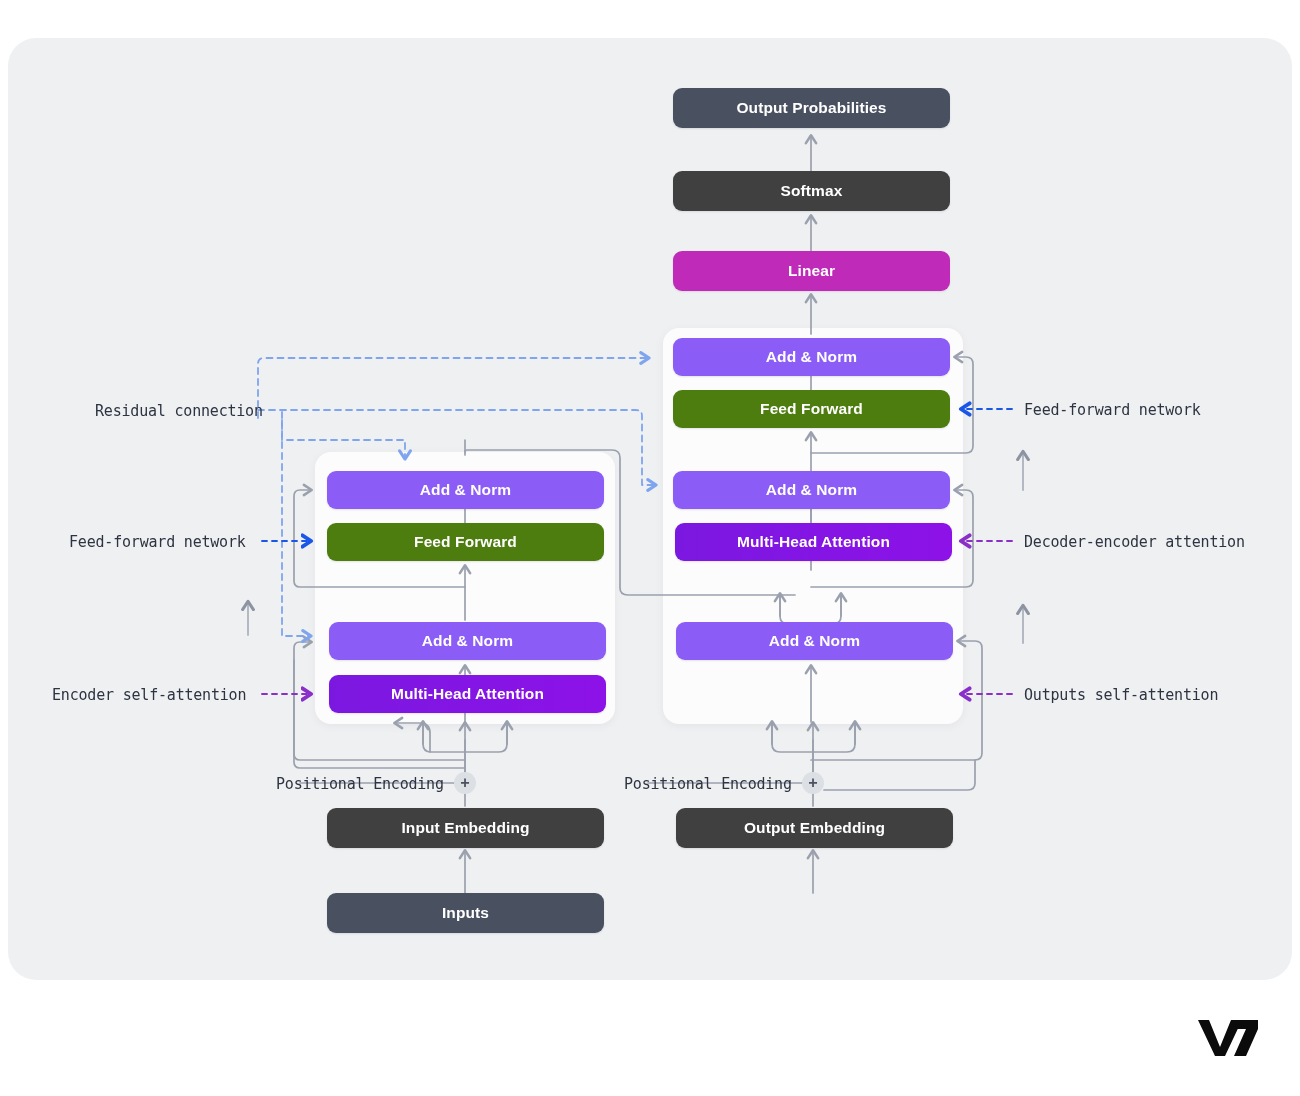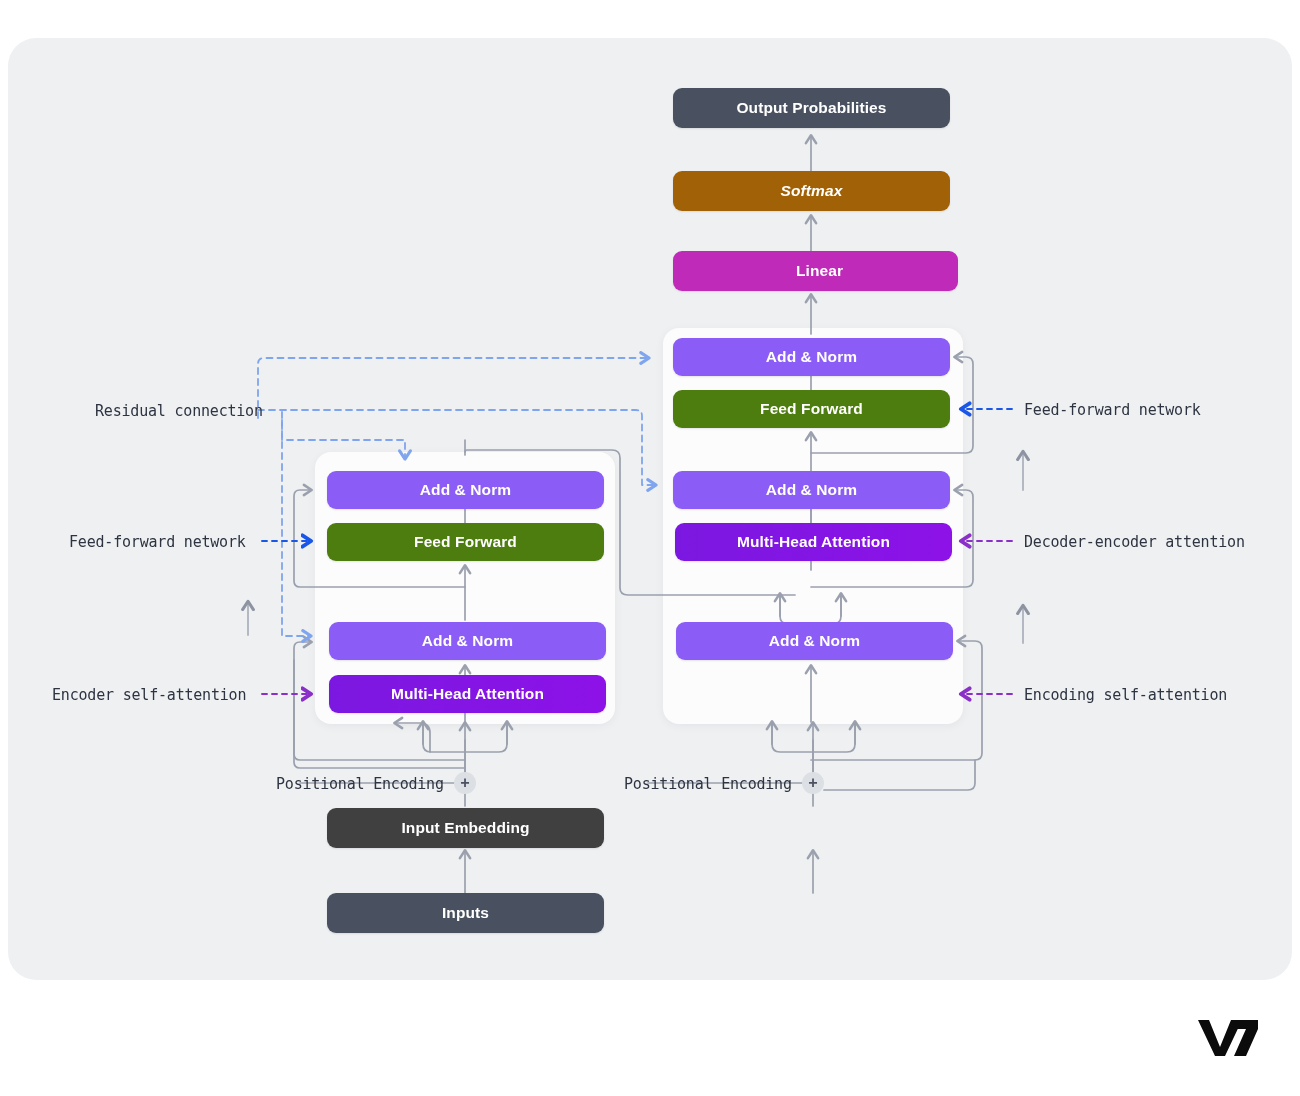--- a/index.html
+++ b/index.html
@@ -5,22 +5,22 @@
   html,body{margin:0;padding:0;background:#ffffff;}
   body{width:1300px;height:1096px;position:relative;font-family:"Liberation Sans",sans-serif;overflow:hidden;}
   #card{position:absolute;left:8px;top:38px;width:1284px;height:942px;background:#eef0f2;border-radius:28px;}
   #stage{position:absolute;left:0;top:0;width:1300px;height:1096px;}
   svg.layer{position:absolute;left:0;top:0;width:1300px;height:1096px;pointer-events:none;}
 
   .node{position:absolute;display:flex;align-items:center;justify-content:center;
         border-radius:9px;color:#ffffff;font-weight:700;font-size:15.5px;letter-spacing:.1px;
         box-shadow:0 1px 2px rgba(16,24,40,.10);}
   .n-dark{background:#49505f;}
-  .n-teal{background:#a16207;font-style:italic;}
-  .n-magenta{background:#bf2ab8;padding-left:8px;}
+  .n-teal{background:#404040;}
+  .n-magenta{background:#bf2ab8;}
   .n-addnorm{background:#8b5cf6;}
   .n-ff{background:#4d7c0f;}
   .n-attn{background:linear-gradient(90deg,#7b18e0 0%,#8d12e8 100%);}
   .n-orange{background:#404040;}
 
   .panel{position:absolute;background:#fcfcfd;border-radius:16px;}
   .panel-enc{box-shadow:0 2px 10px rgba(16,24,40,.05);}
 
   .mono{position:absolute;font-family:"DejaVu Sans Mono",monospace;font-size:15px;
         color:#2d3340;letter-spacing:-0.2px;white-space:nowrap;font-weight:500;}
@@ -159,27 +159,28 @@
   <div class="node n-addnorm" style="left:329px;top:622px;width:277px;height:38px;">Add &amp; Norm</div>
   <div class="node n-attn" style="left:329px;top:675px;width:277px;height:38px;">Multi-Head Attention</div>
 
   <div class="mono" style="left:276px;top:775px;">Positional Encoding</div>
   <div class="plus" style="left:454px;top:772px;">+</div>
   <div class="node n-orange" style="left:327px;top:808px;width:277px;height:40px;">Input Embedding</div>
   <div class="node n-dark" style="left:327px;top:893px;width:277px;height:40px;">Inputs</div>
 
   <div class="mono" style="left:624px;top:775px;">Positional Encoding</div>
   <div class="plus" style="left:802px;top:772px;">+</div>
+  <div class="node n-orange" style="left:676px;top:808px;width:277px;height:40px;">Output Embedding</div>
 
   <div class="mono" style="left:95px;top:402px;">Residual connection</div>
   <div class="mono" style="left:69px;top:533px;">Feed-forward network</div>
   <div class="mono" style="left:52px;top:686px;">Encoder self-attention</div>
 
   <div class="mono" style="left:1024px;top:401px;">Feed-forward network</div>
   <div class="mono" style="left:1024px;top:533px;">Decoder-encoder attention</div>
-  <div class="mono" style="left:1024px;top:686px;">Encoding self-attention</div>
+  <div class="mono" style="left:1024px;top:686px;">Outputs self-attention</div>
 
   <svg id="v7" viewBox="0 0 64 44">
     <path d="M2,6 L13,6 L24,33 L35,6 L46,6 L29,42 L19,42 Z" fill="#0b0b0b"></path>
     <path d="M36,6 L62,6 L62,15 L50,42 L38,42 L50,15 L36,15 Z" fill="#0b0b0b"></path>
   </svg>
 
 </div>
 
 </body></html>

